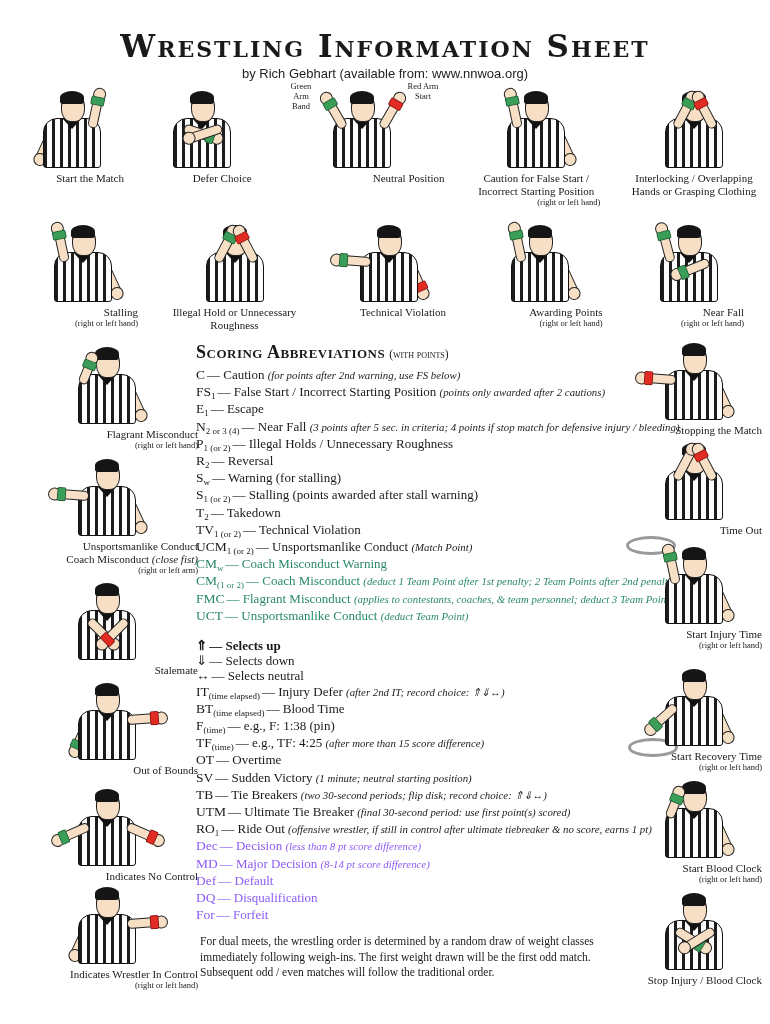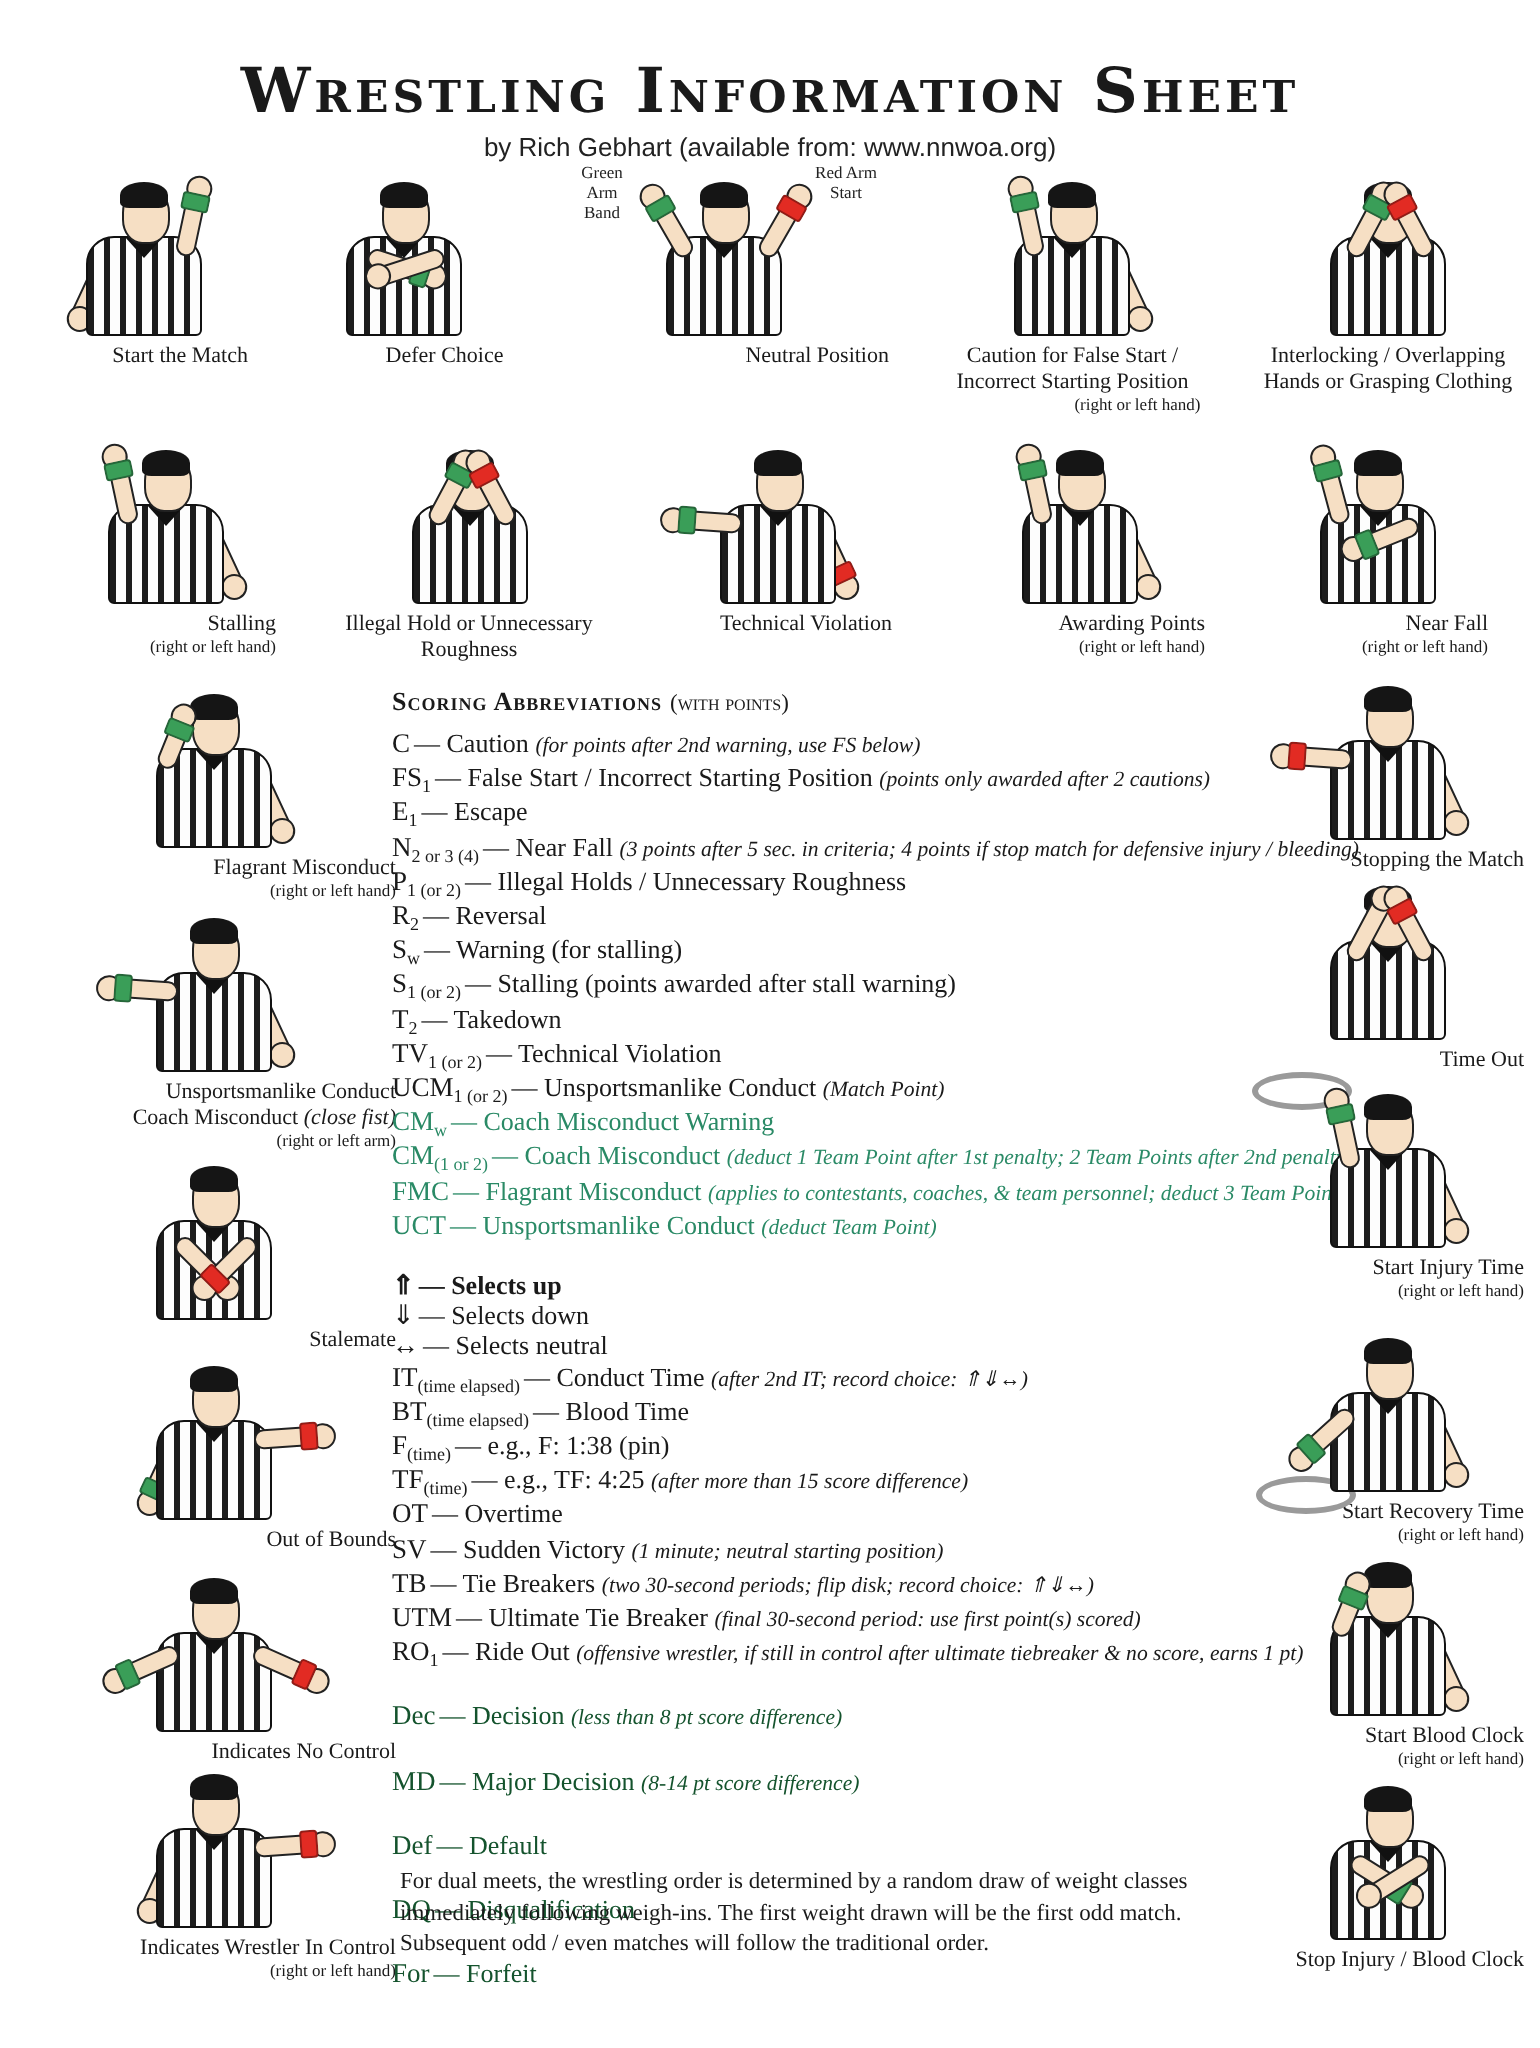--- a/index.html
+++ b/index.html
@@ -74,30 +74,30 @@
   .row2{left:28px;top:218px;width:716px;}
   .fcell{display:flex;flex-direction:column;align-items:flex-end;}
   .flabel{font-size:11px;text-align:center;margin-top:4px;line-height:1.2;}
   .fsub{font-size:8.5px;text-align:center;line-height:1.1;}
   .colL{position:absolute;left:16px;top:340px;width:182px;}
   .colR{position:absolute;left:626px;top:336px;width:136px;}
   .colL .fcell,.colR .fcell{width:100%;}
   
   .scoring{position:absolute;left:196px;top:342px;width:442px;}
   .sc-head{margin-bottom:4px;}
-  .sc-title{font-variant:small-caps;font-weight:bold;font-size:13px;letter-spacing:.5px;}
+  .sc-title{font-variant:small-caps;font-weight:bold;font-size:18px;letter-spacing:.5px;}
   .sc-suffix{font-variant:small-caps;font-size:11.5px;}
   .sline{font-size:13px;line-height:15.2px;white-space:nowrap;}
   .sline.gap{margin-top:13px;font-weight:bold;}
   .ab{font-size:13.5px;}
   .sb{font-size:9px;position:relative;bottom:-3px;}
   .ds{margin-left:2px;}
   .nt{font-style:italic;font-size:10.8px;}
   .sline.green{color:#2a8a66;}
-  .sline.gray{color:#14532d;margin-top:15px;}
+  .sline.gray{color:#8b5cf6;}
   
   .footnote{position:absolute;left:200px;top:934px;width:424px;font-size:11.5px;line-height:1.35;}
 </style>
 </head>
 <body>
 
 <div class="page">
 
   <div class="title">Wrestling Information Sheet</div>
   <div class="subtitle">by Rich Gebhart (available from: www.nnwoa.org)</div>
@@ -400,21 +400,21 @@
     <div class="sline"><span class="ab">T</span><span class="sb">2</span><span class="ds">— Takedown</span><span class="nt"></span></div>
     <div class="sline"><span class="ab">TV</span><span class="sb">1 (or 2)</span><span class="ds">— Technical Violation</span><span class="nt"></span></div>
     <div class="sline"><span class="ab">UCM</span><span class="sb">1 (or 2)</span><span class="ds">— Unsportsmanlike Conduct </span><span class="nt">(Match Point)</span></div>
     <div class="sline green"><span class="ab">CM</span><span class="sb">w</span><span class="ds">— Coach Misconduct Warning</span><span class="nt"></span></div>
     <div class="sline green"><span class="ab">CM</span><span class="sb">(1 or 2)</span><span class="ds">— Coach Misconduct </span><span class="nt">(deduct 1 Team Point after 1st penalty; 2 Team Points after 2nd penalty)</span></div>
     <div class="sline green"><span class="ab">FMC</span><span class="sb"></span><span class="ds">— Flagrant Misconduct </span><span class="nt">(applies to contestants, coaches, &amp; team personnel; deduct 3 Team Points)</span></div>
     <div class="sline green"><span class="ab">UCT</span><span class="sb"></span><span class="ds">— Unsportsmanlike Conduct </span><span class="nt">(deduct Team Point)</span></div>
     <div class="sline gap"><span class="ab">⇑</span><span class="ds">— Selects up</span></div>
     <div class="sline"><span class="ab">⇓</span><span class="ds">— Selects down</span></div>
     <div class="sline"><span class="ab">↔</span><span class="ds">— Selects neutral</span></div>
-    <div class="sline"><span class="ab">IT</span><span class="sb">(time elapsed)</span><span class="ds">— Conduct Time </span><span class="nt">(after 2nd IT; record choice: ⇑⇓↔)</span></div>
+    <div class="sline"><span class="ab">IT</span><span class="sb">(time elapsed)</span><span class="ds">— Injury Defer </span><span class="nt">(after 2nd IT; record choice: ⇑⇓↔)</span></div>
     <div class="sline"><span class="ab">BT</span><span class="sb">(time elapsed)</span><span class="ds">— Blood Time</span><span class="nt"></span></div>
     <div class="sline"><span class="ab">F</span><span class="sb">(time)</span><span class="ds">— e.g., F: 1:38 (pin)</span><span class="nt"></span></div>
     <div class="sline"><span class="ab">TF</span><span class="sb">(time)</span><span class="ds">— e.g., TF: 4:25 </span><span class="nt">(after more than 15 score difference)</span></div>
     <div class="sline"><span class="ab">OT</span><span class="sb"></span><span class="ds">— Overtime</span><span class="nt"></span></div>
     <div class="sline"><span class="ab">SV</span><span class="sb"></span><span class="ds">— Sudden Victory </span><span class="nt">(1 minute; neutral starting position)</span></div>
     <div class="sline"><span class="ab">TB</span><span class="sb"></span><span class="ds">— Tie Breakers </span><span class="nt">(two 30-second periods; flip disk; record choice: ⇑⇓↔)</span></div>
     <div class="sline"><span class="ab">UTM</span><span class="sb"></span><span class="ds">— Ultimate Tie Breaker </span><span class="nt">(final 30-second period: use first point(s) scored)</span></div>
     <div class="sline"><span class="ab">RO</span><span class="sb">1</span><span class="ds">— Ride Out </span><span class="nt">(offensive wrestler, if still in control after ultimate tiebreaker &amp; no score, earns 1 pt)</span></div>
     <div class="sline gray"><span class="ab">Dec</span><span class="sb"></span><span class="ds">— Decision </span><span class="nt">(less than 8 pt score difference)</span></div>
     <div class="sline gray"><span class="ab">MD</span><span class="sb"></span><span class="ds">— Major Decision </span><span class="nt">(8-14 pt score difference)</span></div>

